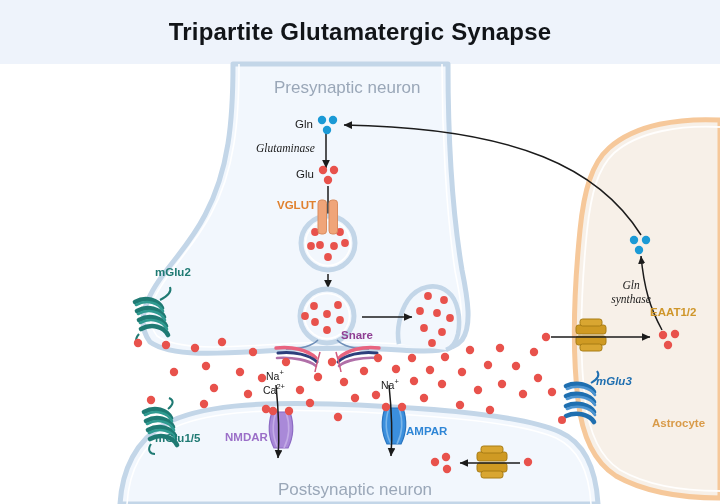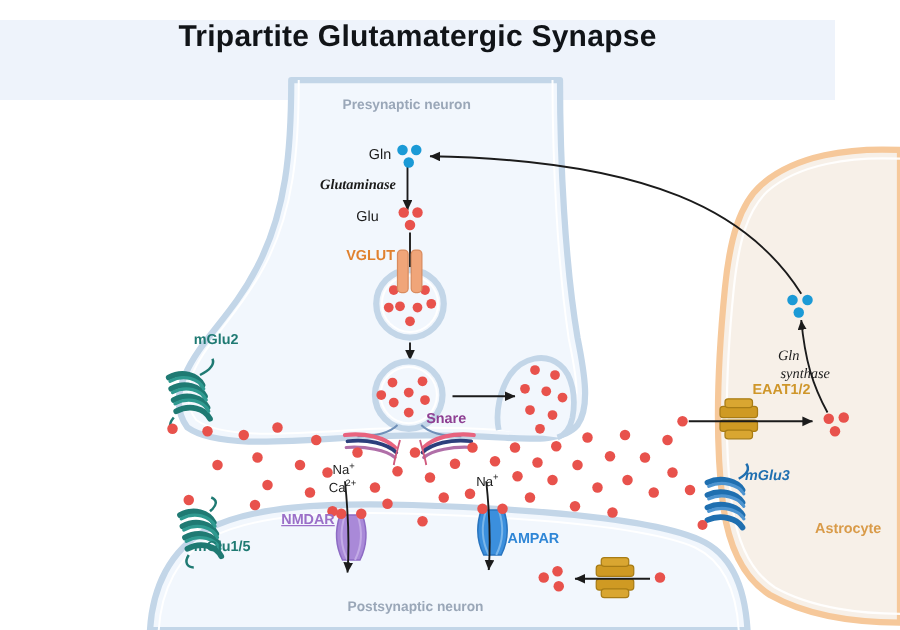--- a/index.html
+++ b/index.html
@@ -1,28 +1,28 @@
 <!DOCTYPE html>
 <html><head>
 <meta charset="utf-8">
 <style>
   html,body{margin:0;padding:0;background:#fff;}
   body{width:720px;height:504px;overflow:hidden;
        font-family:"Liberation Sans", sans-serif;}
   #root{position:relative;width:720px;height:504px;background:#ffffff;}
 
-  #title-bar{position:absolute;left:0;top:0;width:668px;height:64px;
-             background:#eef3fb;display:flex;justify-content:center;margin-top:16px;}
+  #title-bar{position:absolute;left:0;top:0;width:720px;height:64px;
+             background:#eef3fb;display:flex;align-items:center;justify-content:center;}
   #title-text{font-size:24px;font-weight:bold;color:#111418;letter-spacing:.2px;
               font-family:"Liberation Sans", sans-serif;}
 
   #canvas{position:absolute;left:0;top:0;width:720px;height:504px;}
 
   .lbl{position:absolute;white-space:nowrap;font-family:"Liberation Sans", sans-serif;}
-  .cellname{font-size:11px;font-weight:bold;color:#9aa7b8;}
+  .cellname{font-size:17px;font-weight:normal;color:#9aa7b8;}
   .astroname{font-size:11.5px;font-weight:bold;color:#d99b49;}
   .rec-teal{font-size:11.5px;font-weight:bold;color:#1f7a73;}
   .rec-blue{font-size:11.5px;font-weight:bold;color:#1f6fb0;}
   .rec-purple{font-size:11.5px;font-weight:bold;color:#9b6fc8;}
   .rec-amp{font-size:11.5px;font-weight:bold;color:#2f86d6;text-align:center;}
   .rec-orange{font-size:11.5px;font-weight:bold;color:#e0812f;}
   .rec-gold{font-size:11.5px;font-weight:bold;color:#cf962a;}
   .snare{font-size:11.5px;font-weight:bold;color:#8e3f93;}
   .mol{font-size:11.5px;color:#1b1b1b;}
   .enz{font-size:11.5px;color:#1b1b1b;font-style:italic;
@@ -336,38 +336,38 @@
   </svg>
 
   <div class="lbl cellname" style="left:274px;top:78px;">Presynaptic neuron</div>
 
   <div class="lbl cellname" style="left:278px;top:480px;">Postsynaptic neuron</div>
 
   <div class="lbl astroname" style="left:652px;top:417px;text-align:right;">Astrocyte</div>
 
   <div class="lbl mol" style="left:295px;top:118px;">Gln</div>
 
-  <div class="lbl mol" style="left:285px;top:168px;">Glu</div>
-
-  <div class="lbl enz" style="left:256px;top:142px;font-weight:bold;">Glutaminase</div>
+  <div class="lbl mol" style="left:296px;top:168px;">Glu</div>
+
+  <div class="lbl enz" style="left:256px;top:142px;">Glutaminase</div>
 
   <div class="lbl enz" style="left:604px;top:279px;text-align:center;width:54px;">Gln</div>
-  <div class="lbl enz" style="left:598px;top:293px;text-align:right;width:66px;">synthase</div>
+  <div class="lbl enz" style="left:598px;top:293px;text-align:center;width:66px;">synthase</div>
 
   <div class="lbl rec-orange" style="left:277px;top:199px;">VGLUT</div>
 
-  <div class="lbl rec-gold" style="left:556px;top:306px;padding-left:46px;">EAAT1/2</div>
+  <div class="lbl rec-gold" style="left:604px;top:306px;padding-left:46px;">EAAT1/2</div>
 
   <div class="lbl rec-teal" style="left:155px;top:266px;">mGlu2</div>
 
   <div class="lbl rec-teal" style="left:155px;top:432px;">mGlu1/5</div>
 
   <div class="lbl rec-blue" style="left:596px;top:375px;font-style:italic;">mGlu3</div>
 
-  <div class="lbl rec-purple" style="left:225px;top:410px;text-decoration:underline;">NMDAR</div>
+  <div class="lbl rec-purple" style="left:225px;top:431px;">NMDAR</div>
 
   <div class="lbl rec-amp" style="left:406px;top:425px;">AMPAR</div>
 
   <div class="lbl snare" style="left:341px;top:329px;">Snare</div>
 
   <div class="lbl ion" style="left:266px;top:368px;">
     <span>Na</span><sup>+</sup>
   </div>
   <div class="lbl ion" style="left:263px;top:382px;">
     <span>Ca</span><sup>2+</sup>

